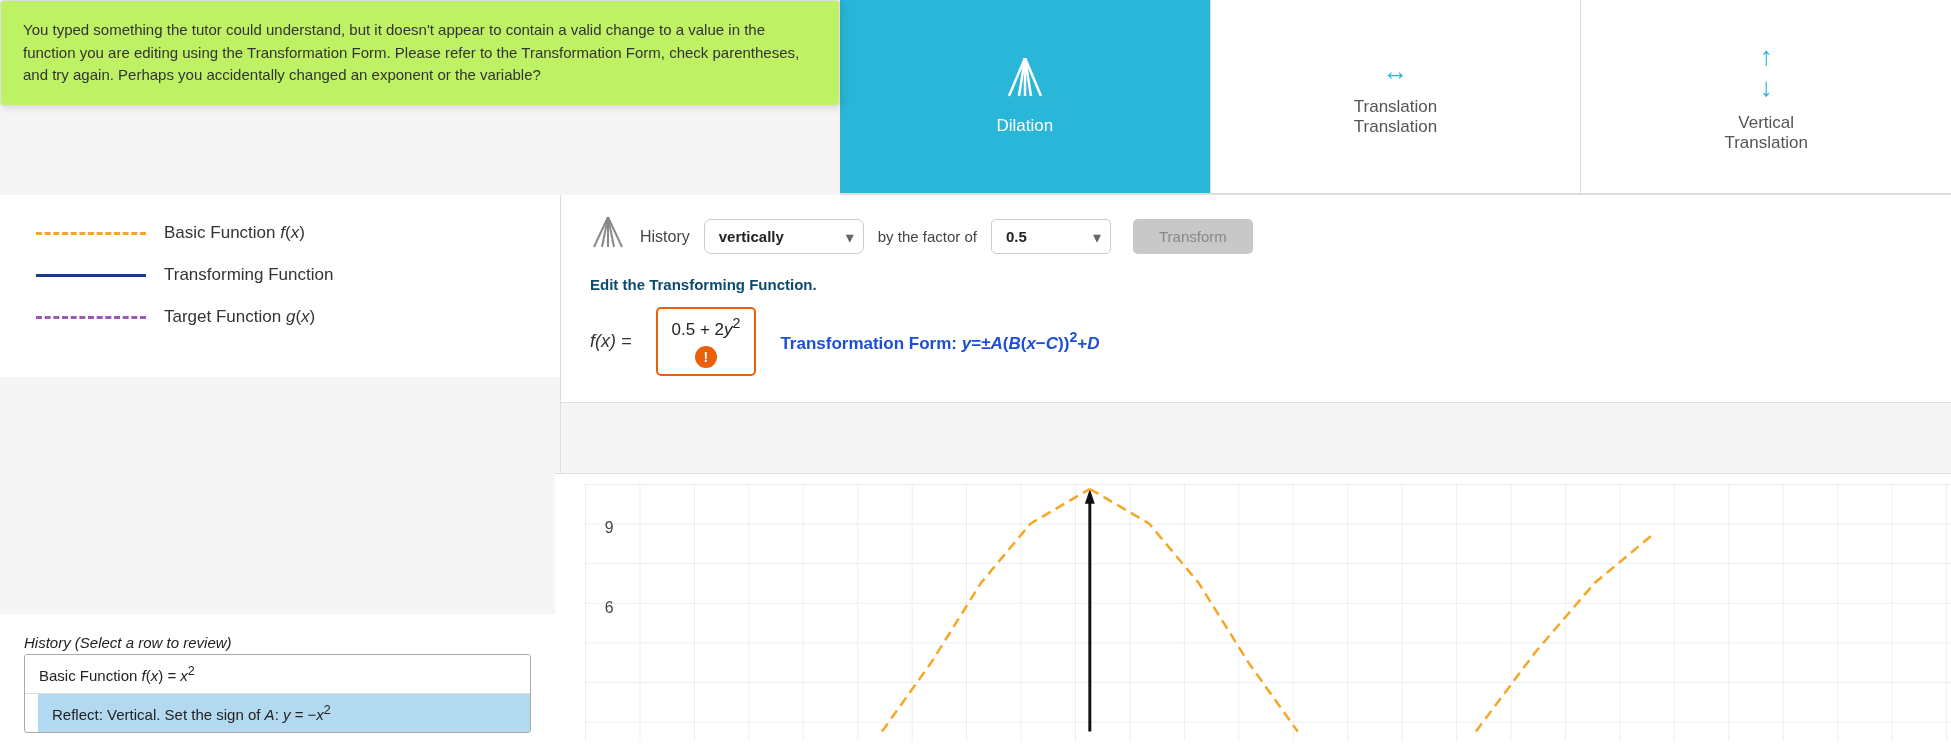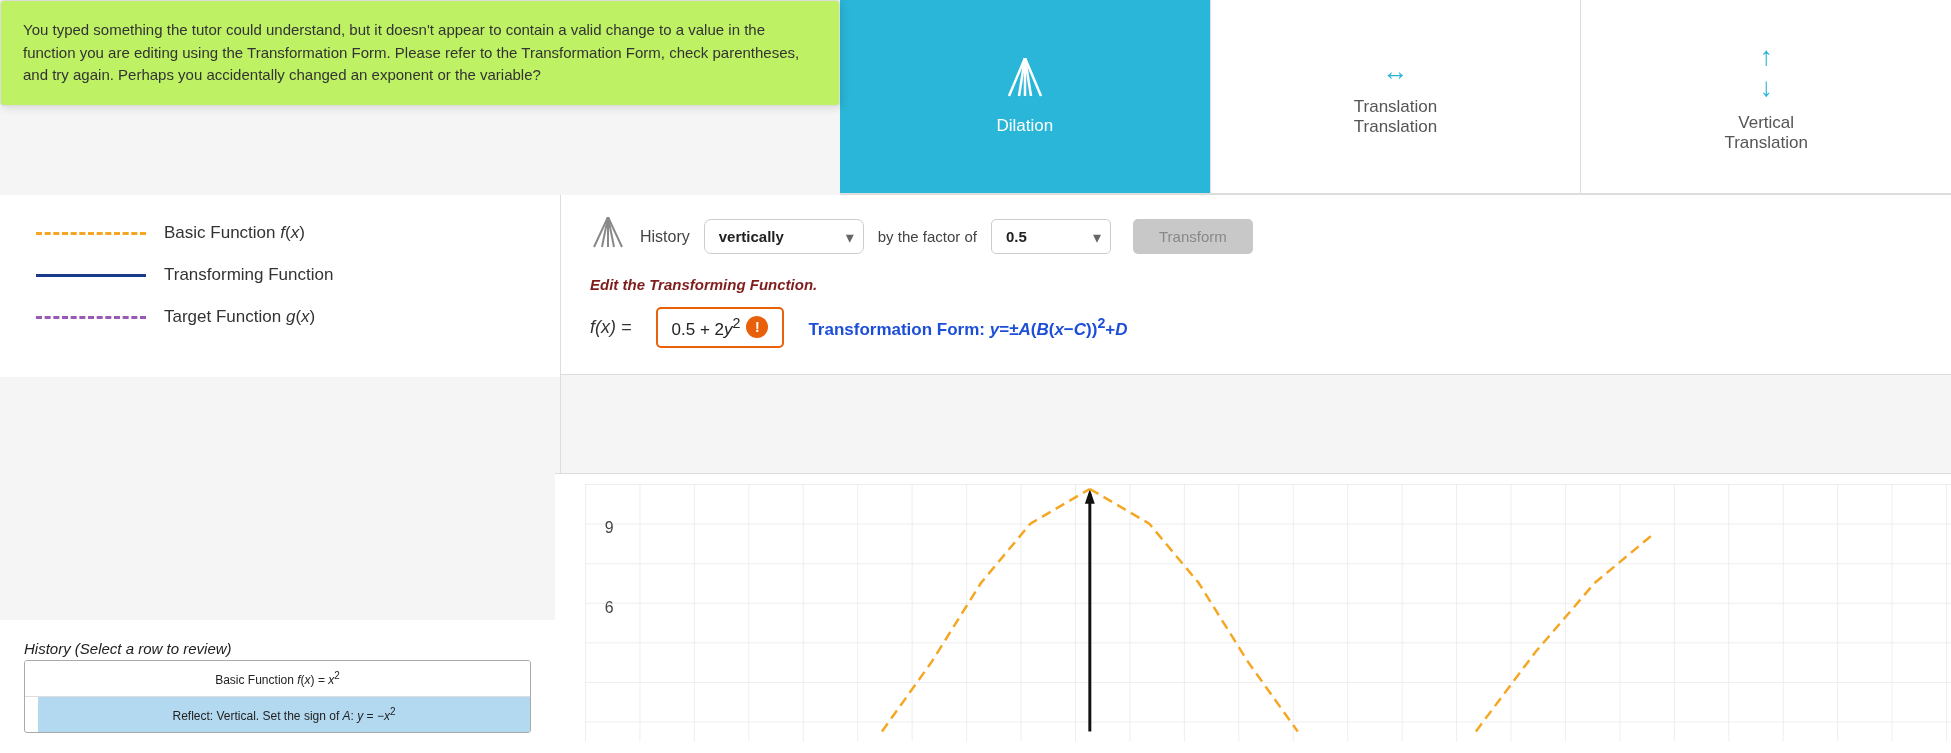--- a/index.html
+++ b/index.html
@@ -147,24 +147,23 @@
       padding: 9px 26px;
       font-size: 15px;
       color: #888;
       cursor: not-allowed;
       font-weight: 500;
       margin-left: 8px;
     }
 
     .edit-label {
       font-size: 15px;
-      color: #7f1d1d;
+      color: #0c4a6e;
       font-weight: 700;
       margin-bottom: 14px;
-      font-style: italic;
     }
 
     .function-row {
       display: flex;
       align-items: center;
       gap: 24px;
       flex-wrap: wrap;
     }
     .function-expr {
       font-size: 18px;
@@ -174,20 +173,21 @@
     .function-input-box {
       border: 2px solid #e8600a;
       border-radius: 5px;
       padding: 6px 14px;
       font-size: 17px;
       color: #222;
       display: flex;
       align-items: center;
       gap: 6px;
       background: white;
+      flex-direction: column;
     }
     .error-icon {
       width: 22px;
       height: 22px;
       background: #e8600a;
       border-radius: 50%;
       color: white;
       font-weight: 700;
       font-size: 14px;
       display: flex;
@@ -220,26 +220,25 @@
       font-style: italic;
     }
     .history-table {
       border: 1.5px solid #aaa;
       border-radius: 3px;
       overflow: hidden;
       width: 100%;
     }
     .history-row {
       padding: 9px 14px;
-      font-size: 12px;
+      font-size: 15px;
       color: #222;
       border-bottom: 1px solid #ddd;
       background: white;
       cursor: pointer;
-      text-align: center;
     }
     .history-row:last-child { border-bottom: none; }
     .history-row.selected { background: #b3d9f0; margin-left: 13px; }
 
     
     .graph-panel {
       position: absolute;
       bottom: 0;
       left: 555px;
       right: 0;

